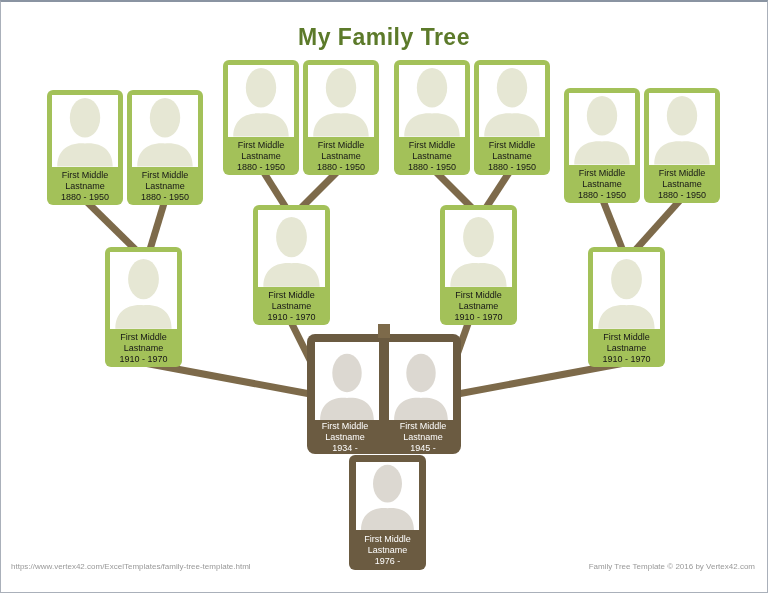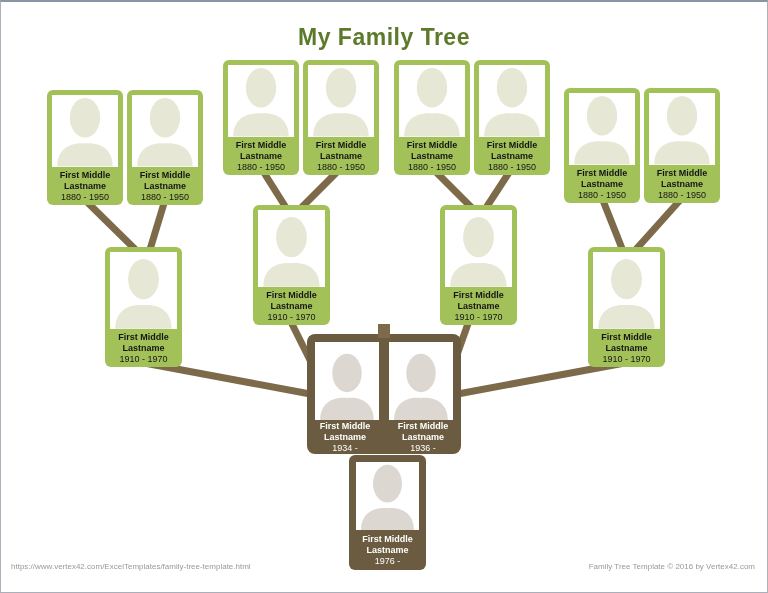--- a/index.html
+++ b/index.html
@@ -10,21 +10,21 @@
   svg.lines{position:absolute;left:0;top:0;z-index:1;}
   .card{position:absolute;z-index:2;border-radius:6px;box-sizing:border-box;}
   .green{background:#a3c159;}
   .brown{background:#6b5b41;}
   .photo{position:absolute;background:#ffffff;overflow:hidden;}
   .sil{position:absolute;bottom:0;left:0;width:100%;display:block;}
   .green .sil ellipse,.green .sil path{fill:#e6e7d4;}
   .brown .sil ellipse,.brown .sil path{fill:#dcd8d1;}
   .ptext{position:absolute;left:1px;right:1px;text-align:center;font-size:9px;line-height:11px;color:#161616;}
   .brown .ptext{color:#ffffff;}
-  .nm{font-weight:bold;}
+  .nm{font-weight:normal;}
   
   .gg{width:76px;height:115px;}
   .gg .photo{left:5px;top:5px;width:66px;height:72px;}
   .gg .ptext{top:80px;}
   
   .gp{width:77px;height:120px;}
   .gp .photo{left:5px;top:5px;width:67px;height:77px;}
   .gp .ptext{top:85px;}
   
   .parents{left:306px;top:332px;width:154px;height:120px;border-radius:8px;}
@@ -248,21 +248,21 @@
         </svg>
     </div>
     <div class="ptext txtA">
       <div class="nm">First Middle</div>
       <div class="nm">Lastname</div>
       <div>1934 -</div>
     </div>
     <div class="ptext txtB">
       <div class="nm">First Middle</div>
       <div class="nm">Lastname</div>
-      <div>1936 -</div>
+      <div>1945 -</div>
     </div>
   </div>
 
   <div class="card brown child">
     <div class="photo">
       <svg class="sil" viewBox="0 0 100 110">
           <ellipse cx="50" cy="36" rx="23" ry="30"></ellipse>
           <path d="M8,110 C8,86 24,73 50,75 C76,73 92,86 92,110 Z"></path>
         </svg>
     </div>

